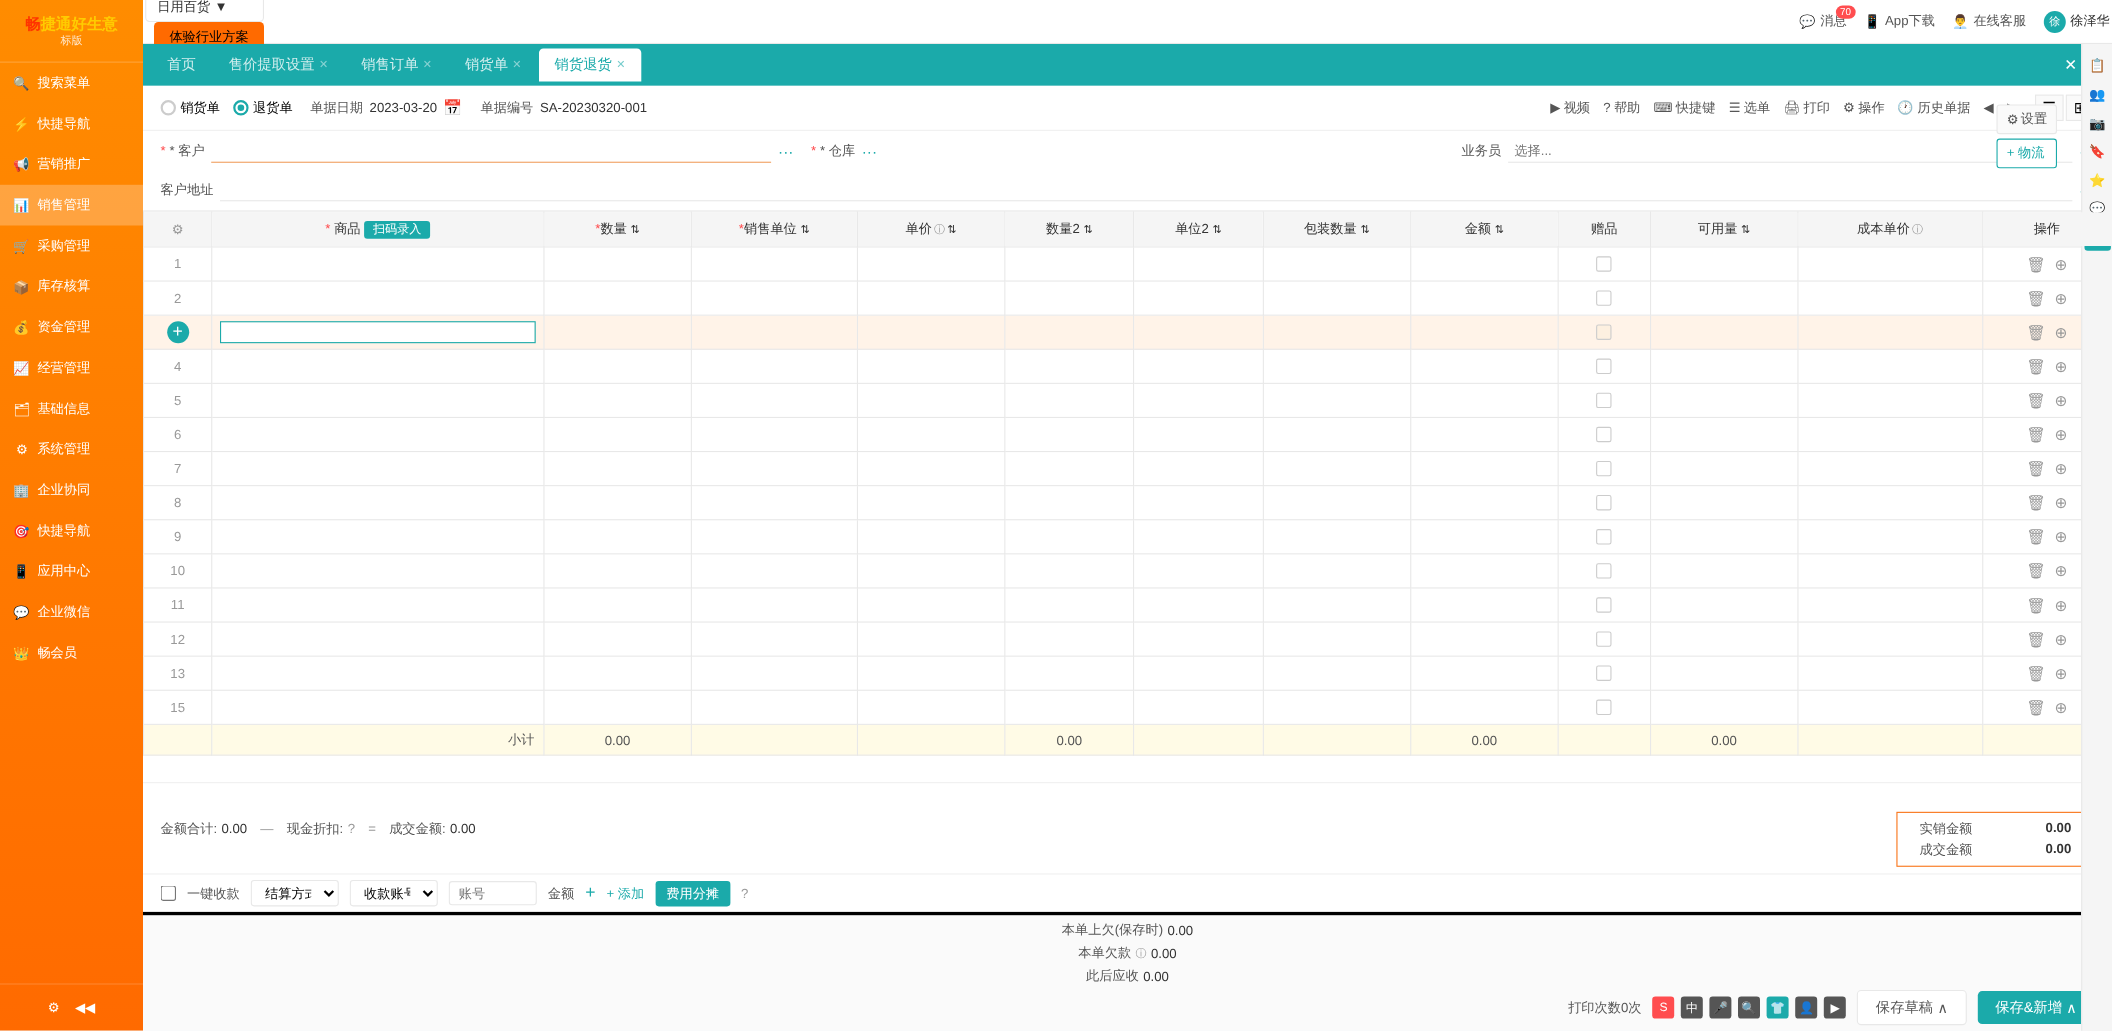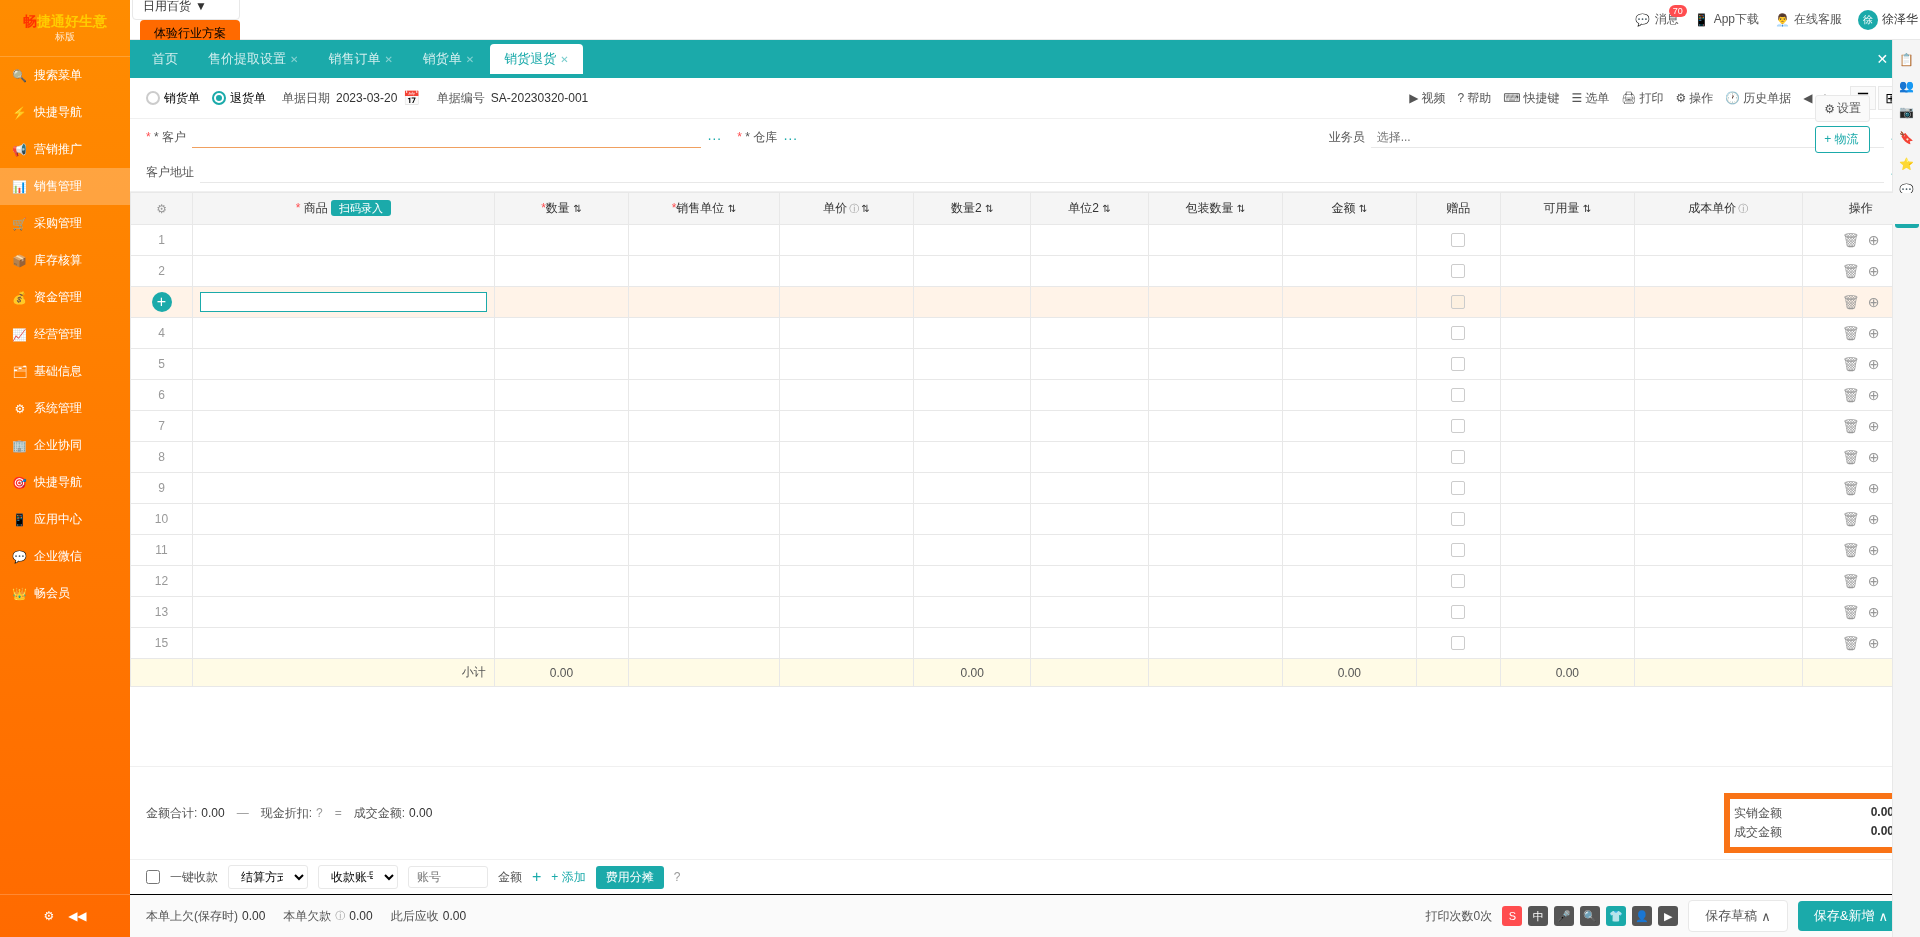--- a/index.html
+++ b/index.html
@@ -99,21 +99,21 @@
     .payment-row { border-top: 1px solid #f0f0f0; padding: 5px 16px; display: flex; align-items: center; gap: 10px; font-size: 12px; background: white; }
     .payment-checkbox { width: 14px; height: 14px; border: 1px solid #ccc; border-radius: 2px; cursor: pointer; }
     .payment-label { color: #555; }
     .payment-input { border: 1px solid #e8e8e8; padding: 3px 8px; border-radius: 3px; font-size: 12px; width: 80px; }
     .payment-select { border: 1px solid #e8e8e8; padding: 3px 8px; border-radius: 3px; font-size: 12px; width: 80px; background: white; cursor: pointer; }
     .add-icon-btn { color: #1baaaa; cursor: pointer; font-size: 16px; }
     .expense-btn { background: #1baaaa; color: white; padding: 3px 10px; border-radius: 3px; cursor: pointer; font-size: 12px; border: none; }
     .help-icon { color: #999; cursor: pointer; }
     
     
-    .status-bar { border-top: 1px solid #000000; padding: 5px 16px; display: flex; align-items: center; gap: 18px; font-size: 12px; background: #fafafa; }
+    .status-bar { border-top: 3px solid #000000; padding: 5px 16px; display: flex; align-items: center; gap: 4px; font-size: 12px; background: #fafafa; flex-direction: column; }
     .status-item { display: flex; align-items: center; gap: 4px; color: #555; }
     .status-value { color: #333; }
     .status-bar-right { margin-left: auto; display: flex; align-items: center; gap: 10px; }
     .print-info { color: #555; }
     .bottom-icons { display: flex; gap: 6px; align-items: center; }
     .bottom-icon { width: 20px; height: 20px; border-radius: 3px; display: flex; align-items: center; justify-content: center; cursor: pointer; font-size: 11px; color: white; }
     .save-draft-btn { background: white; border: 1px solid #e8e8e8; color: #555; padding: 6px 16px; border-radius: 4px; cursor: pointer; font-size: 13px; display: flex; align-items: center; gap: 4px; }
     .save-new-btn { background: #1baaaa; border: none; color: white; padding: 6px 16px; border-radius: 4px; cursor: pointer; font-size: 13px; display: flex; align-items: center; gap: 4px; }
     
     
@@ -801,21 +801,21 @@
         <div class="total-item">
           <span class="total-label">现金折扣:</span>
           <span style="color:#999;cursor:pointer;">?</span>
         </div>
         <span class="equals-icon">=</span>
         <div class="total-item">
           <span class="total-label">成交金额:</span>
           <span class="total-value">0.00</span>
         </div>
 
-        <div style="margin-left:auto;background:white;border:6px solid #f97316;padding:6px 4px;min-width:180px;margin-top:20px;">
+        <div style="margin-left:auto;background:white;border:1px solid #f97316;padding:6px 20px;min-width:180px;margin-top:20px;">
           <div style="display:flex;justify-content:space-between;gap:20px;margin-bottom:2px;">
             <span style="color:#555;font-size:12px;">实销金额</span>
             <span style="color:#333;font-size:12px;font-weight:bold;">0.00</span>
           </div>
           <div style="display:flex;justify-content:space-between;gap:20px;">
             <span style="color:#555;font-size:12px;">成交金额</span>
             <span style="color:#333;font-size:12px;font-weight:bold;">0.00</span>
           </div>
         </div>
       </div>

